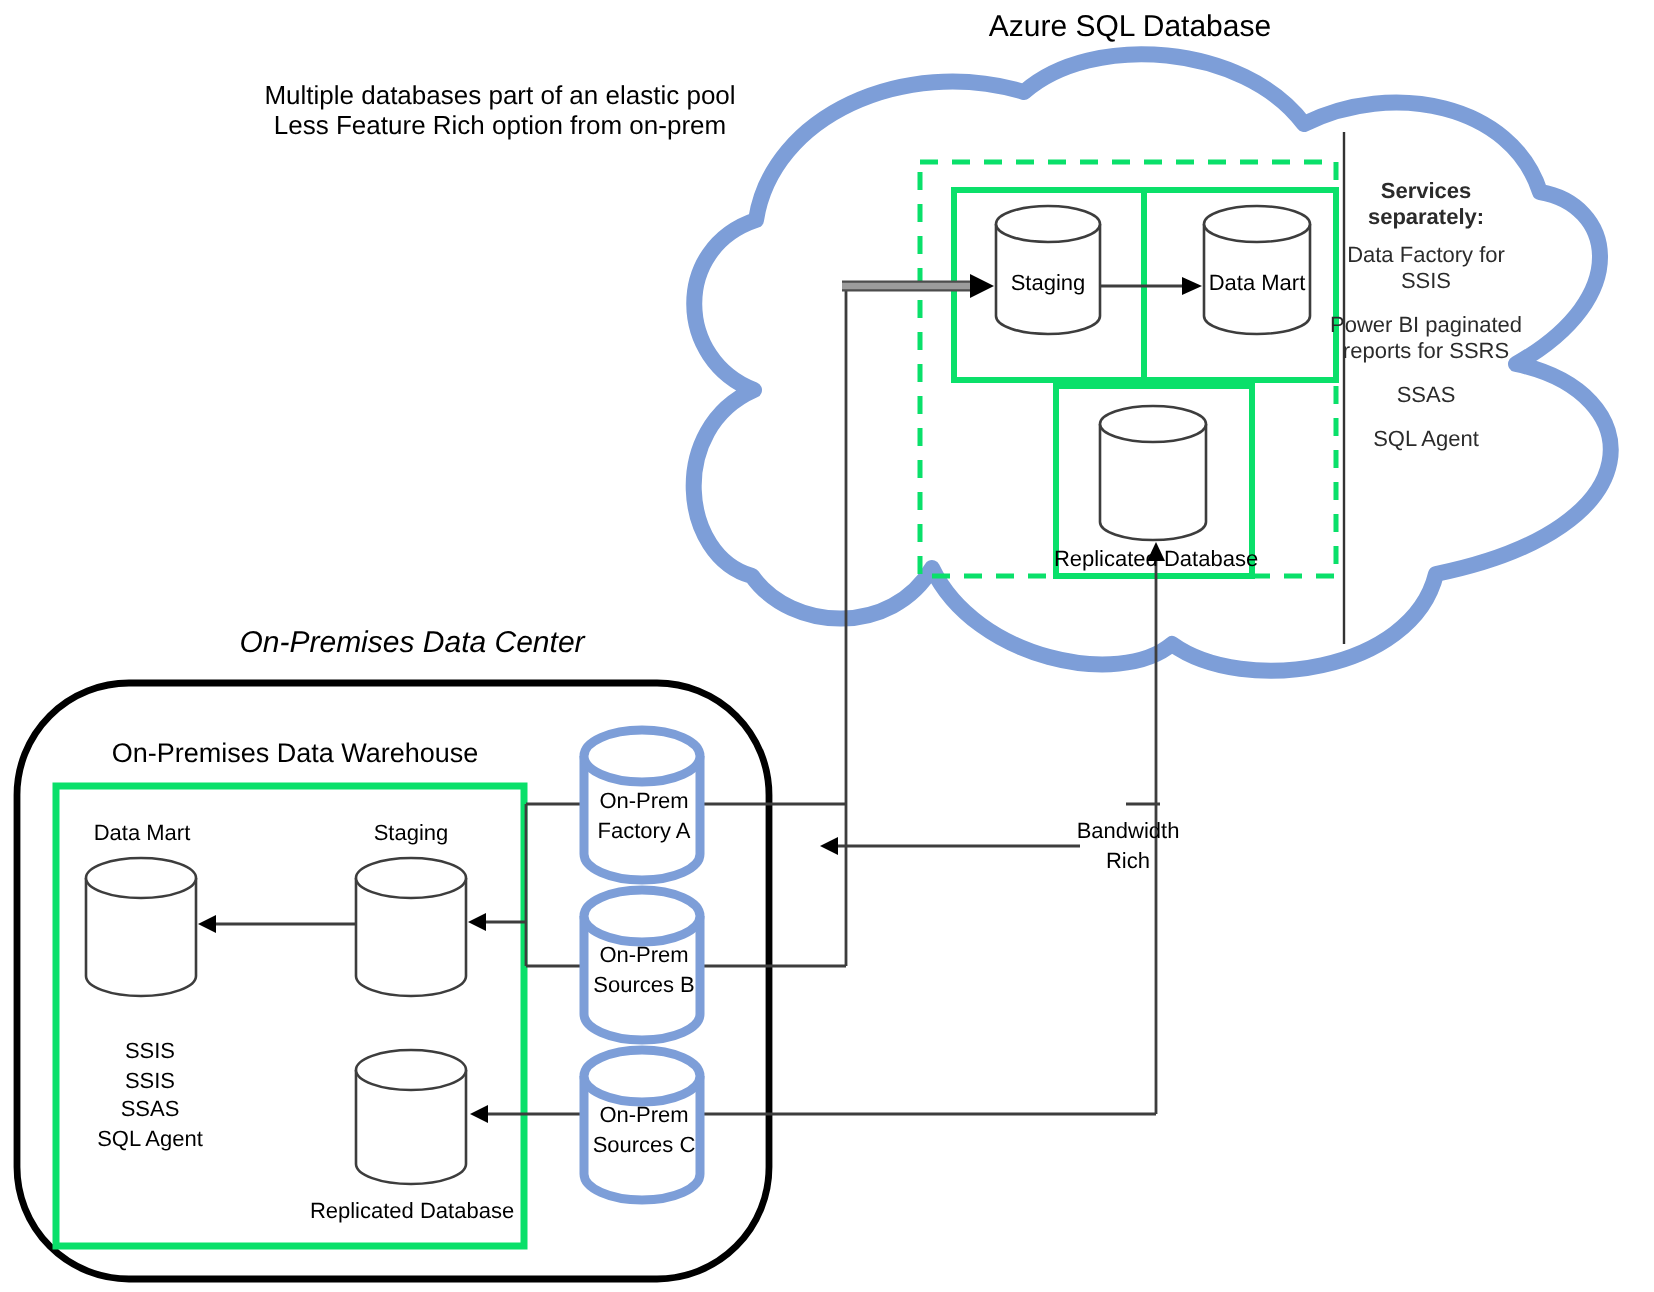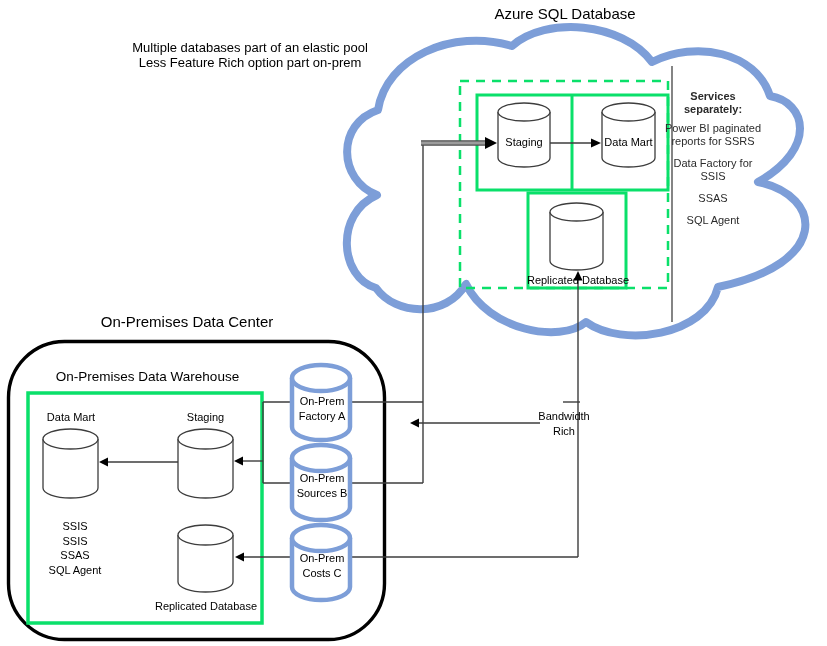--- a/index.html
+++ b/index.html
@@ -99,36 +99,36 @@
       <ellipse cx="321" cy="458" rx="29" ry="13"></ellipse>
       <path d="M292 538 L292 587 A29 13 0 0 0 350 587 L350 538"></path>
       <ellipse cx="321" cy="538" rx="29" ry="13"></ellipse>
     </g>
   </svg>
 
   <div class="lbl title" style="left:440px;top:5px;width:250px;">Azure SQL Database</div>
 
   <div class="lbl note" style="left:90px;top:41px;width:320px;">
     <span class="list-line">Multiple databases part of an elastic pool</span>
-    <span class="list-line">Less Feature Rich option part on-prem</span>
+    <span class="list-line">Less Feature Rich option from on-prem</span>
   </div>
 
   <div class="svc-panel">
     <div class="svc-heading">Services separately:</div>
+    <div class="svc-item">Data Factory for SSIS</div>
     <div class="svc-item">Power BI paginated reports for SSRS</div>
-    <div class="svc-item">Data Factory for SSIS</div>
     <div class="svc-item">SSAS</div>
     <div class="svc-item">SQL Agent</div>
   </div>
 
   <div class="lbl" style="left:493px;top:136px;width:62px;">Staging</div>
   <div class="lbl" style="left:597px;top:136px;width:63px;">Data Mart</div>
   <div class="lbl" style="left:521px;top:274px;width:114px;">Replicated Database</div>
 
-  <div class="lbl title" style="left:52px;top:313px;width:270px;">On-Premises Data Center</div>
+  <div class="lbl title" style="left:71px;top:313px;width:270px;font-style:italic;">On-Premises Data Center</div>
   <div class="lbl wh-title" style="left:40px;top:369px;width:215px;">On-Premises Data Warehouse</div>
 
   <div class="lbl" style="left:33px;top:411px;width:76px;">Data Mart</div>
   <div class="lbl" style="left:170px;top:411px;width:71px;">Staging</div>
 
   <div class="lbl" style="left:38px;top:519px;width:74px;">
     <span class="list-line">SSIS</span>
     <span class="list-line">SSIS</span>
     <span class="list-line">SSAS</span>
     <span class="list-line">SQL Agent</span>
@@ -139,21 +139,21 @@
   <div class="lbl twoline" style="left:291px;top:394px;width:62px;">
     <span class="list-line">On-Prem</span>
     <span class="list-line">Factory A</span>
   </div>
   <div class="lbl twoline" style="left:291px;top:471px;width:62px;">
     <span class="list-line">On-Prem</span>
     <span class="list-line">Sources B</span>
   </div>
   <div class="lbl twoline" style="left:291px;top:551px;width:62px;">
     <span class="list-line">On-Prem</span>
-    <span class="list-line">Costs C</span>
+    <span class="list-line">Sources C</span>
   </div>
 
   <div class="lbl" style="left:534px;top:409px;width:60px;line-height:14px;">
     <span class="list-line">Bandwidth</span>
     <span class="list-line">Rich</span>
   </div>
 
 </div>
 
 </body></html>

